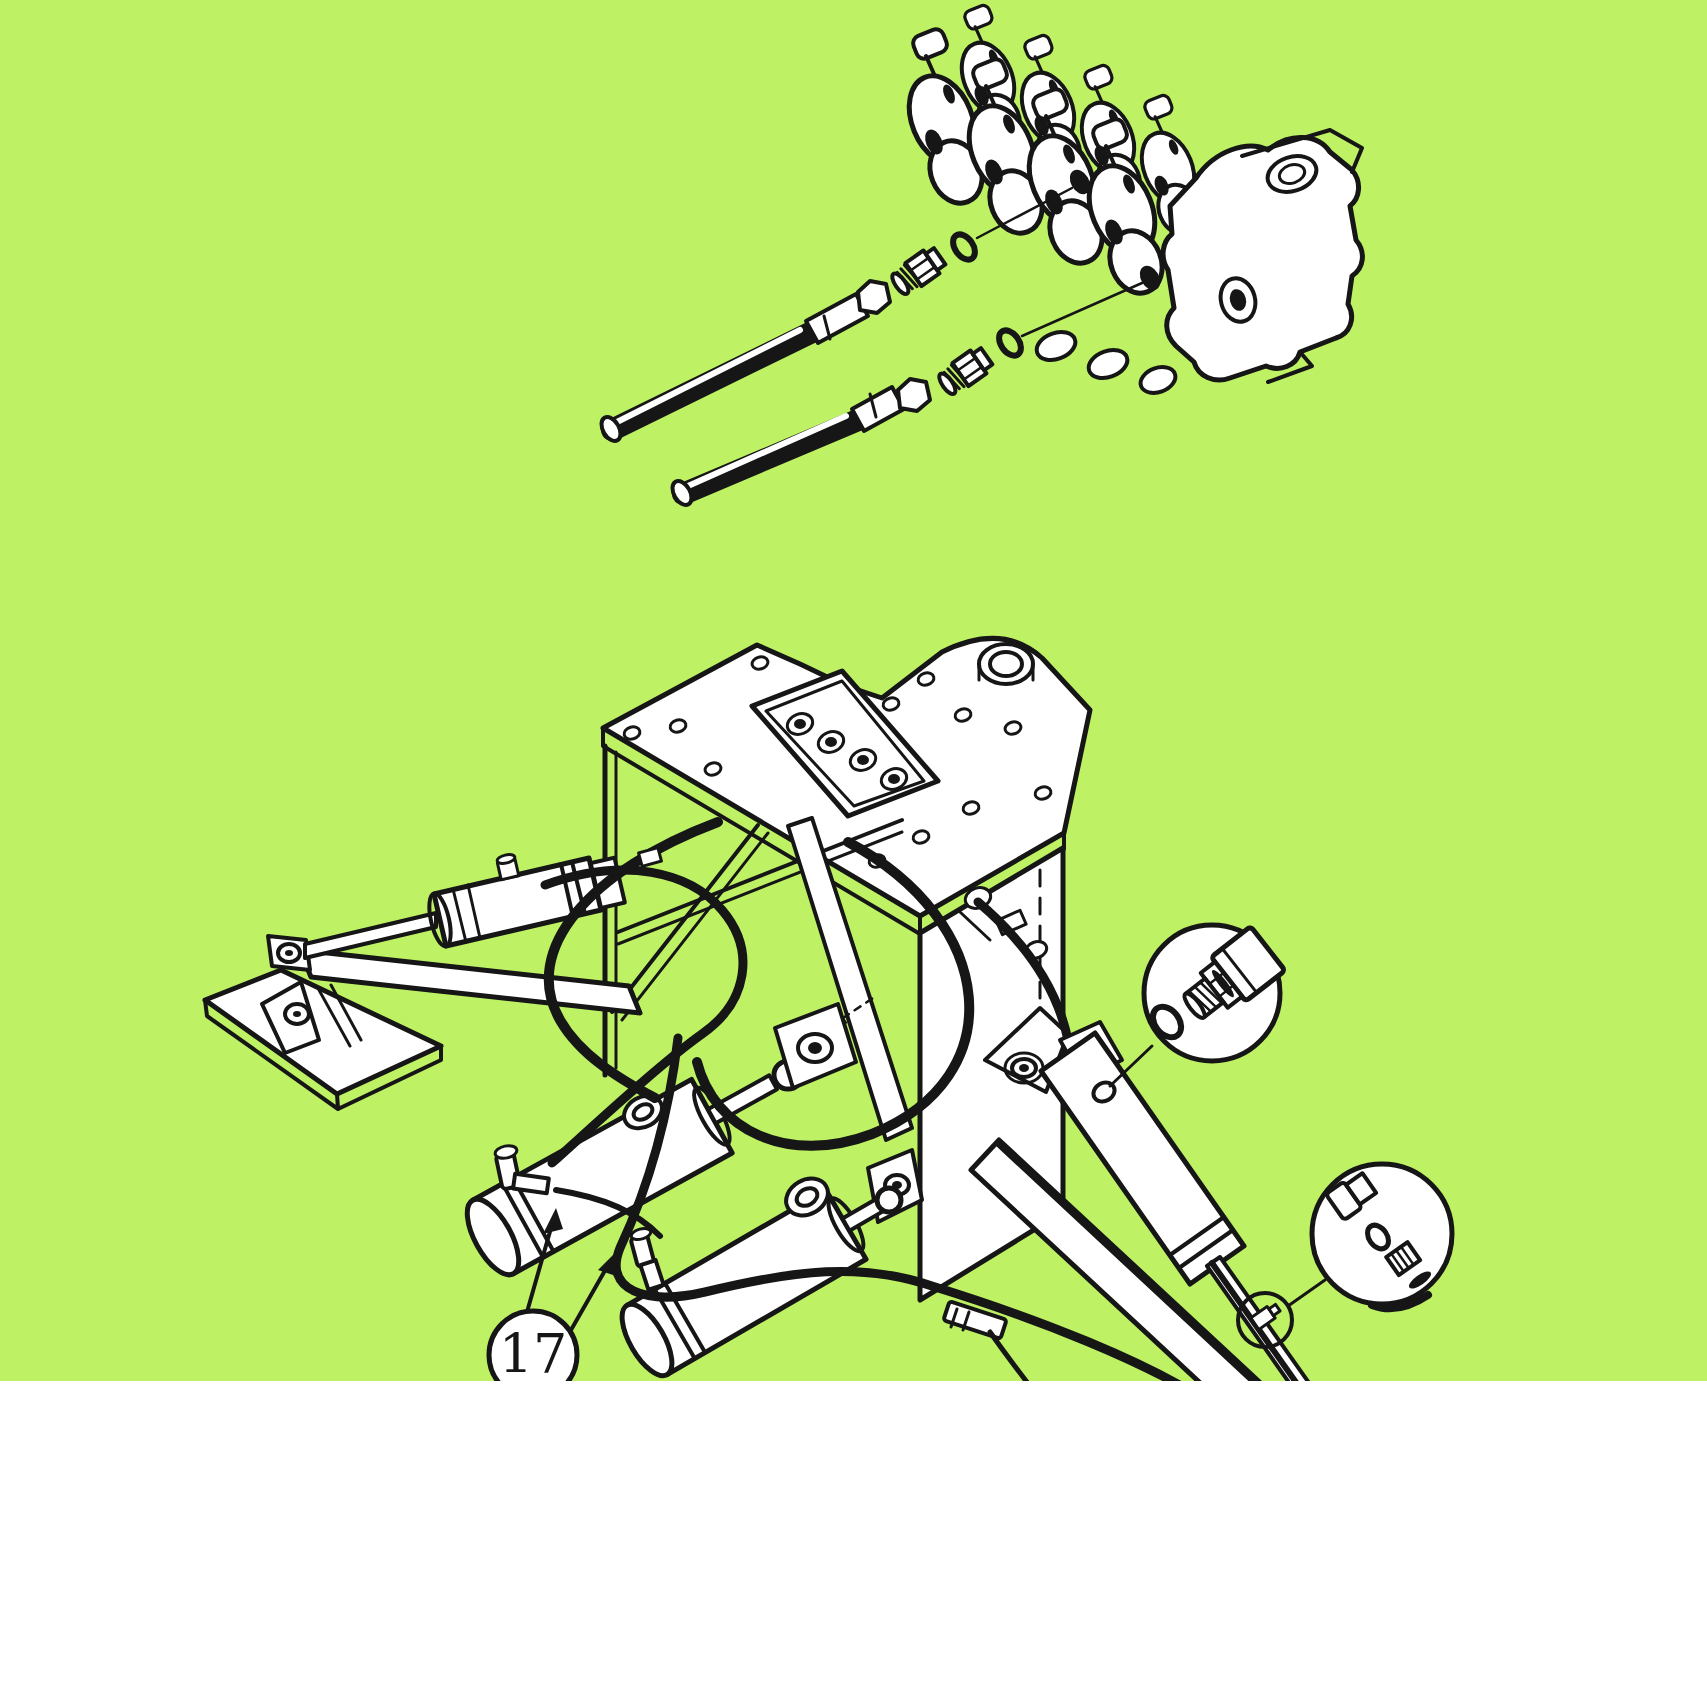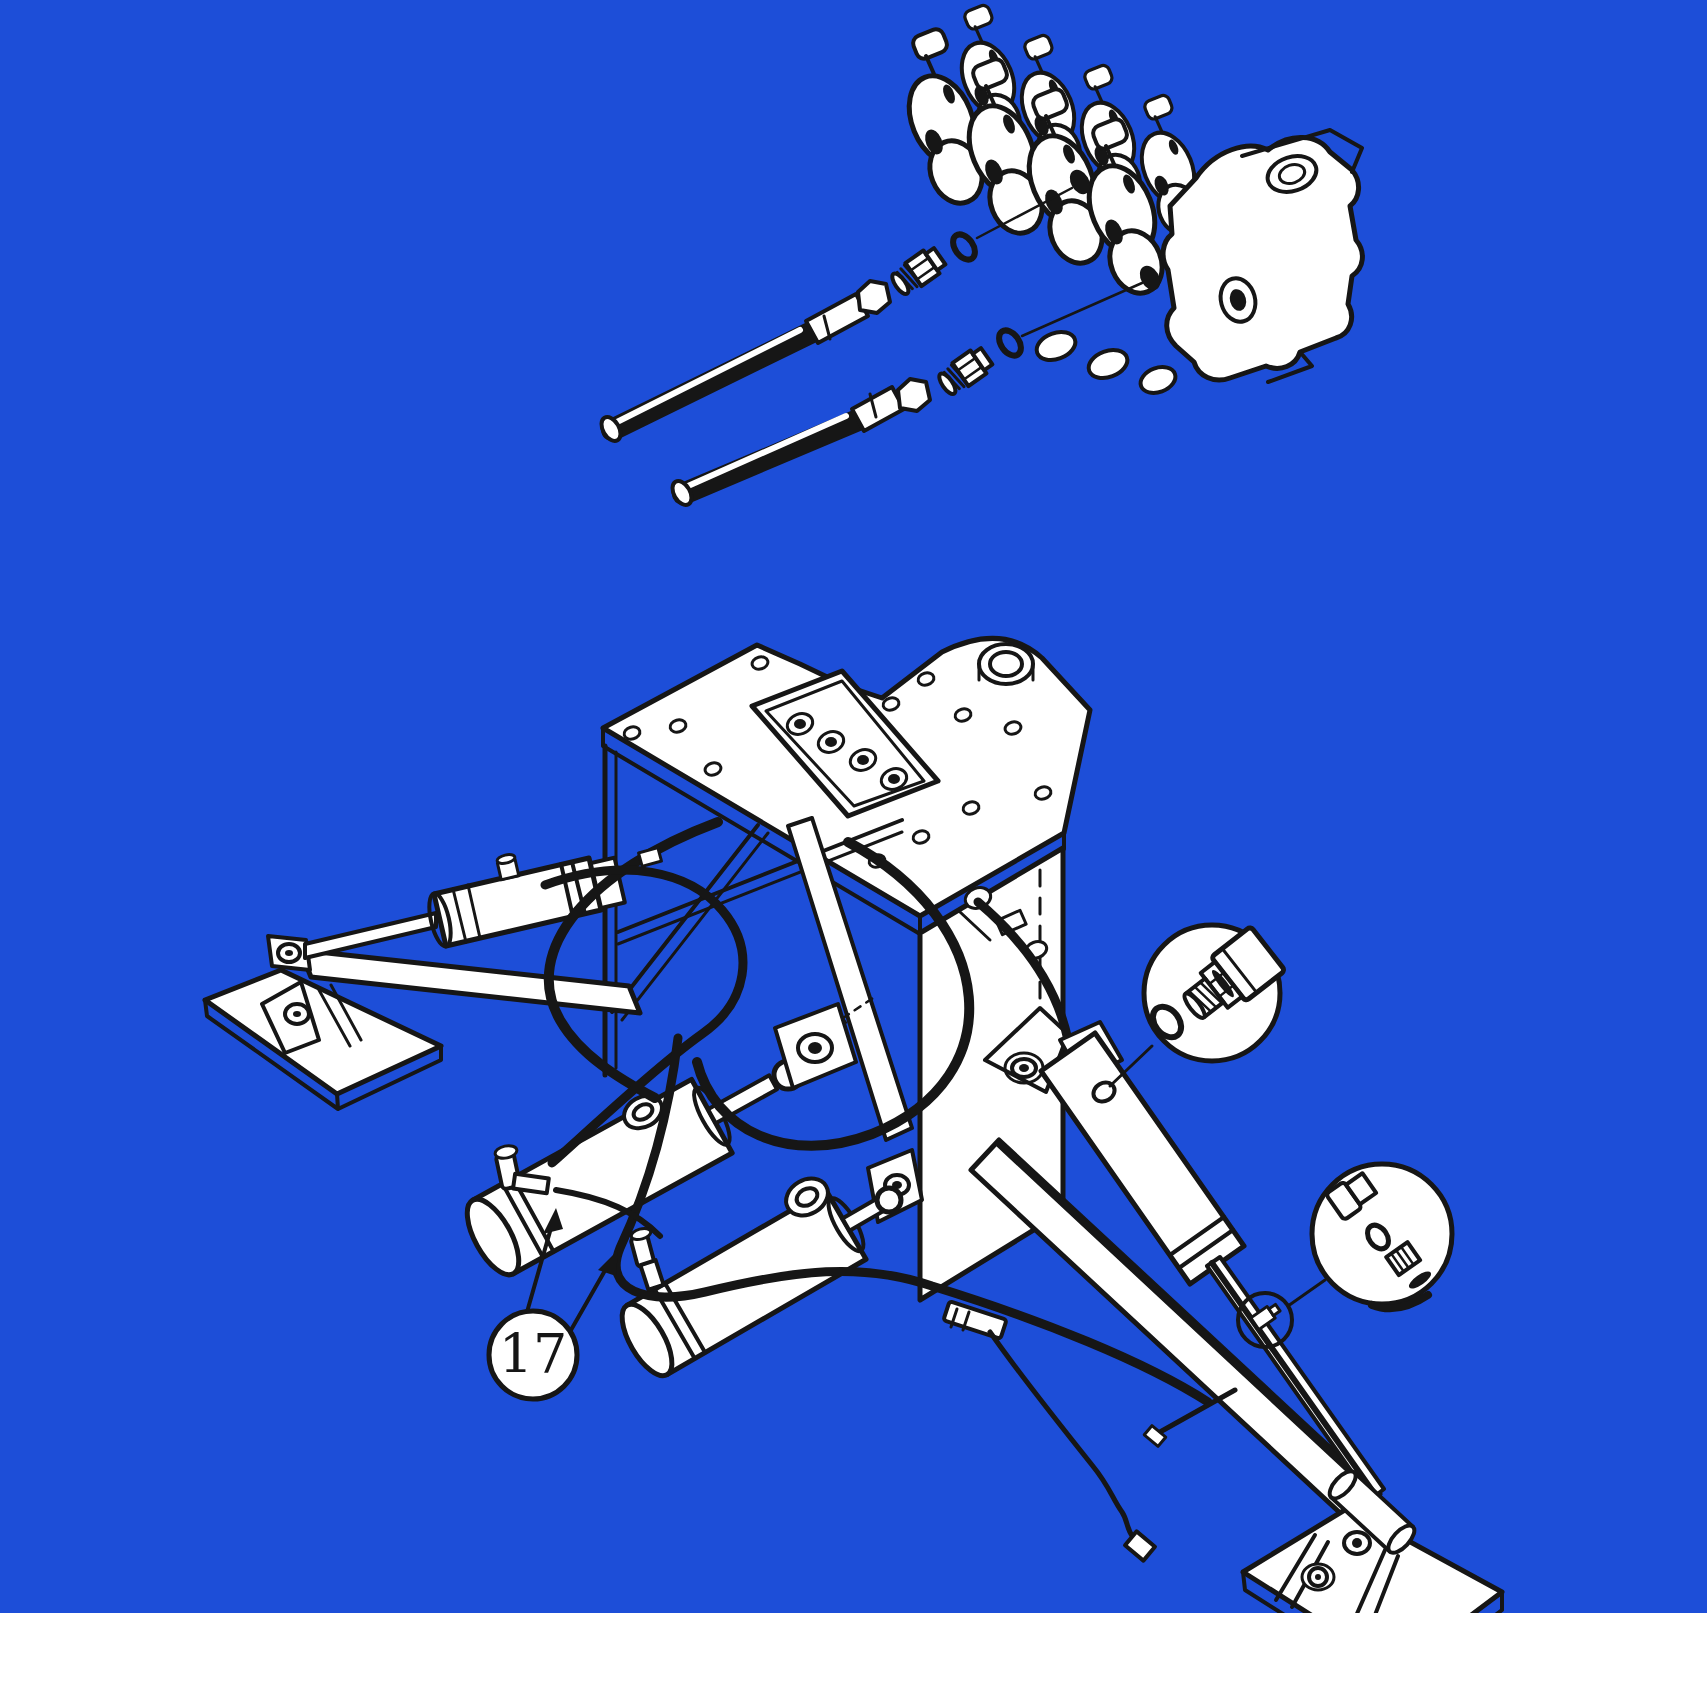--- a/index.html
+++ b/index.html
@@ -1,16 +1,16 @@
 <!DOCTYPE html>
 <html><head>
 <meta charset="utf-8">
 <style>
   html,body{margin:0;padding:0;background:#ffffff;}
-  .stage{width:1707px;height:1613px;background:#1d4ed8;position:relative;overflow:hidden;
+  .stage{width:1707px;height:1381px;background:#bef264;position:relative;overflow:hidden;
          font-family:"DejaVu Serif", serif;}
   svg{display:block}
   svg *{stroke:#161616;stroke-linecap:round;stroke-linejoin:round;fill:none}
   .f{fill:#ffffff}
   .k{fill:#161616;stroke:none}
   .s2{stroke-width:2.5}.s3{stroke-width:3}.s4{stroke-width:4}.s5{stroke-width:5}
   .s6{stroke-width:6}.s7{stroke-width:7}.s8{stroke-width:8}
   .h9{stroke-width:9}.h10{stroke-width:10}.h22{stroke-width:22}
   .hw{stroke:#ffffff;stroke-width:6}
   .dash{stroke-dasharray:16 12}

